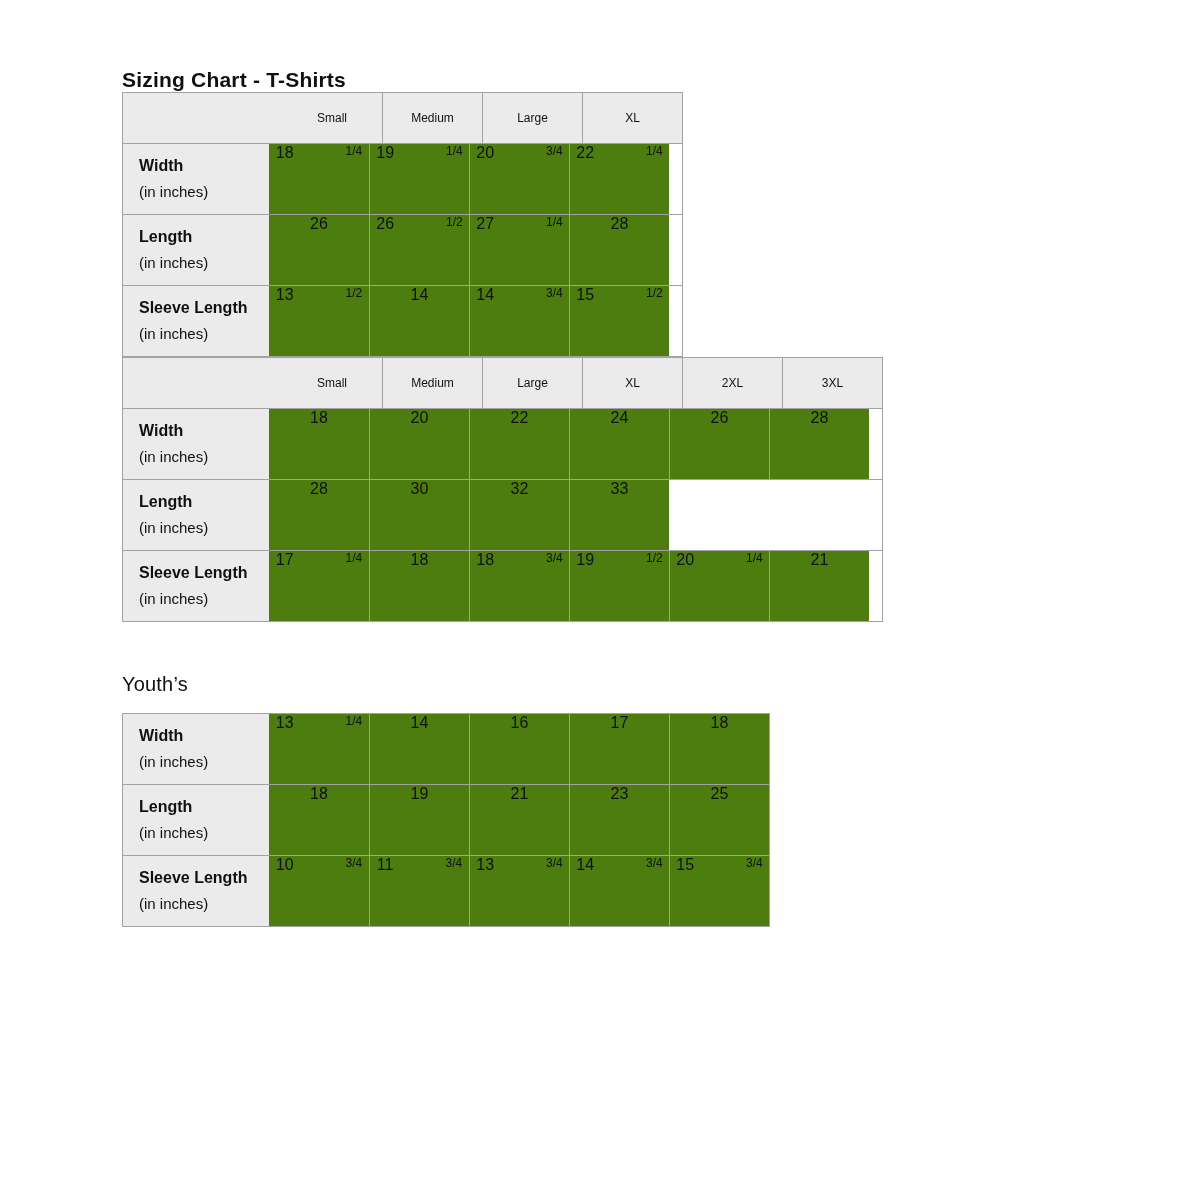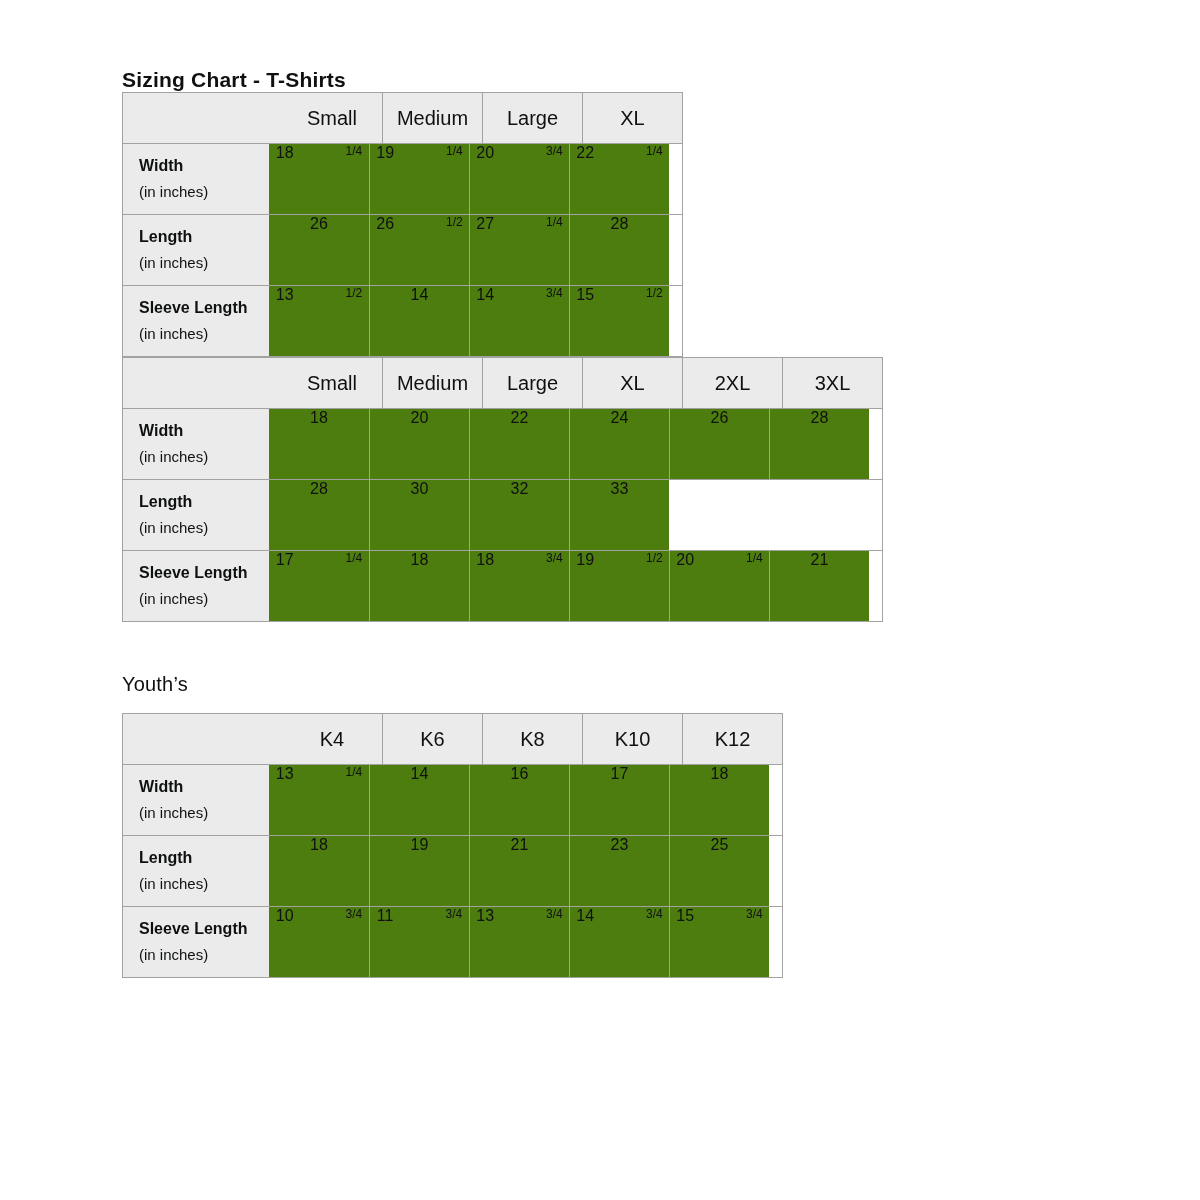--- a/index.html
+++ b/index.html
@@ -54,21 +54,21 @@
     box-sizing: border-box;
   }
   .corner-cell {
     width: 159px;
   }
   .head-cell {
     width: 100px;
     display: flex;
     align-items: center;
     justify-content: center;
-    font-size: 20px;
+    font-size: 12px;
   }
   .head-cell + .head-cell {
     border-left: 1px solid #a2a2a2;
     text-align: center;
   }
   .label-cell {
     width: 146px;
     background: #ebebeb;
     display: flex;
     flex-direction: column;
@@ -255,28 +255,20 @@
             <div class="cell data-cell">
               <span class="num-whole">20</span>
               <span class="num-frac">1/4</span>
             </div>
             <div class="cell data-cell">
               <span class="num-whole">21</span>
             </div>
           </div>
         </div></section>
       <section class="size-section"><h2 class="section-heading">Youth’s</h2><div class="size-table">
-          <div class="t-row header-row">
-            <div class="cell corner-cell"></div>
-            <div class="cell head-cell">K4</div>
-            <div class="cell head-cell">K6</div>
-            <div class="cell head-cell">K8</div>
-            <div class="cell head-cell">K10</div>
-            <div class="cell head-cell">K12</div>
-          </div>
           <div class="t-row body-row">
             <div class="cell label-cell">
               <span class="label-name">Width</span>
               <span class="label-unit">(in inches)</span>
             </div>
             <div class="cell data-cell">
               <span class="num-whole">13</span>
               <span class="num-frac">1/4</span>
             </div>
             <div class="cell data-cell">

